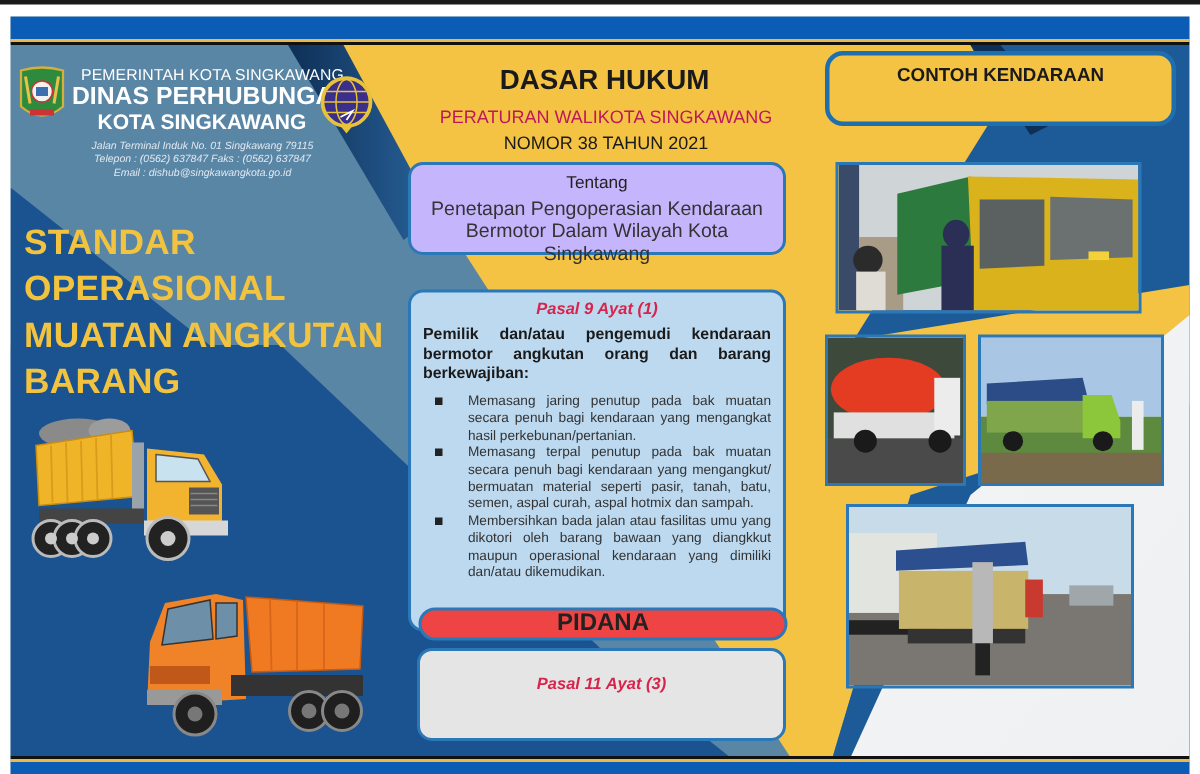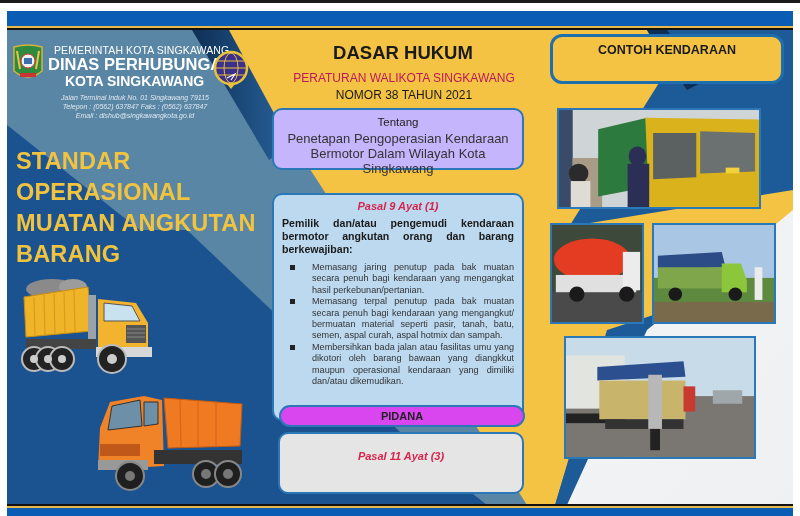--- a/index.html
+++ b/index.html
@@ -41,21 +41,21 @@
   .tentang-title { margin-top: 6px; font-size: 11.5px; color: #222; }
   .tentang-body { margin-top: 3px; font-size: 13px; color: #333; line-height: 15px; }
 
   .pasal-box { position: absolute; left: 272px; top: 173px; width: 252px; height: 228px; background: #bcd9f0; border: 2px solid #2a78b8; border-radius: 10px; padding: 5px 8px 0 8px; margin-top: 20px; }
   .pasal-title { text-align: center; font-size: 11px; font-weight: bold; font-style: italic; color: #d8244c; }
   .pasal-intro { margin-top: 5px; font-size: 10.6px; font-weight: bold; color: #1a1a1a; line-height: 13px; text-align: justify; }
   .pasal-list { margin-top: 6px; list-style: none; }
   .pasal-list li { position: relative; padding-left: 30px; font-size: 9.1px; color: #333; line-height: 11.4px; text-align: justify; margin-bottom: 0px; }
   .pasal-list .bullet { position: absolute; left: 8px; top: 3px; width: 5px; height: 5px; background: #222; }
 
-  .pidana-box { position: absolute; left: 279px; top: 405px; width: 246px; height: 22px; background: #d946ef; border: 2px solid #2a78b8; border-radius: 11px; text-align: center; font-size: 11px; font-weight: bold; color: #222; line-height: 18px; }
+  .pidana-box { position: absolute; left: 279px; top: 405px; width: 246px; height: 22px; background: #ef4444; border: 2px solid #2a78b8; border-radius: 11px; text-align: center; font-size: 16px; font-weight: bold; color: #222; line-height: 18px; }
 
   .pasal2-box { position: absolute; left: 278px; top: 432px; width: 246px; height: 62px; background: #e5e5e5; border: 2px solid #2a78b8; border-radius: 10px; padding: 16px 8px; }
   .pasal2-title { text-align: center; font-size: 11px; font-weight: bold; font-style: italic; color: #d8244c; }
   .pasal2-body { margin-top: 4px; font-size: 9.4px; color: #333; line-height: 12.8px; text-align: justify; }
 
   
   .contoh-box { position: absolute; left: 550px; top: 34px; width: 234px; height: 50px; background: #f4c343; border: 3px solid #1f6fae; border-radius: 12px; text-align: center; }
   .contoh-l1 { margin-top: 6px; font-size: 12.5px; font-weight: bold; color: #1a1a1a; }
   .contoh-l2 { margin-top: 3px; font-size: 12.5px; font-weight: bold; color: #1a1a1a; }
 

